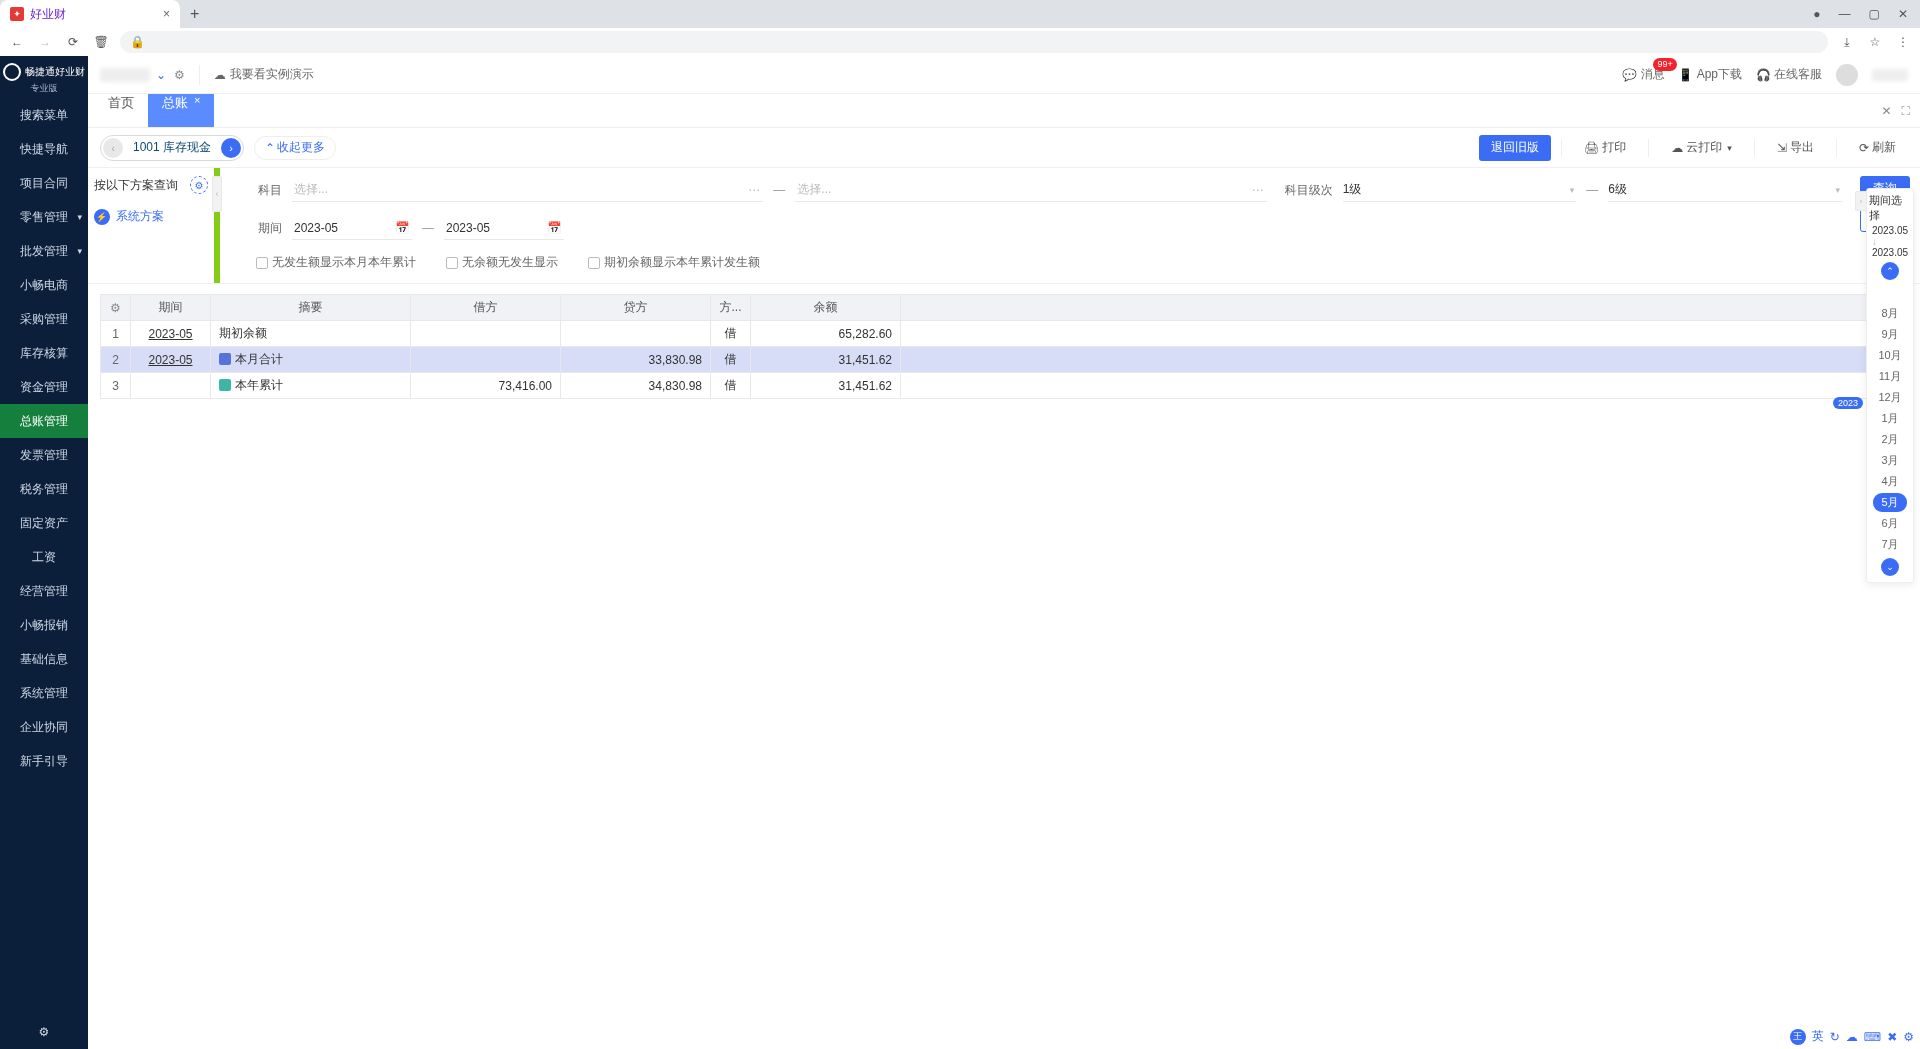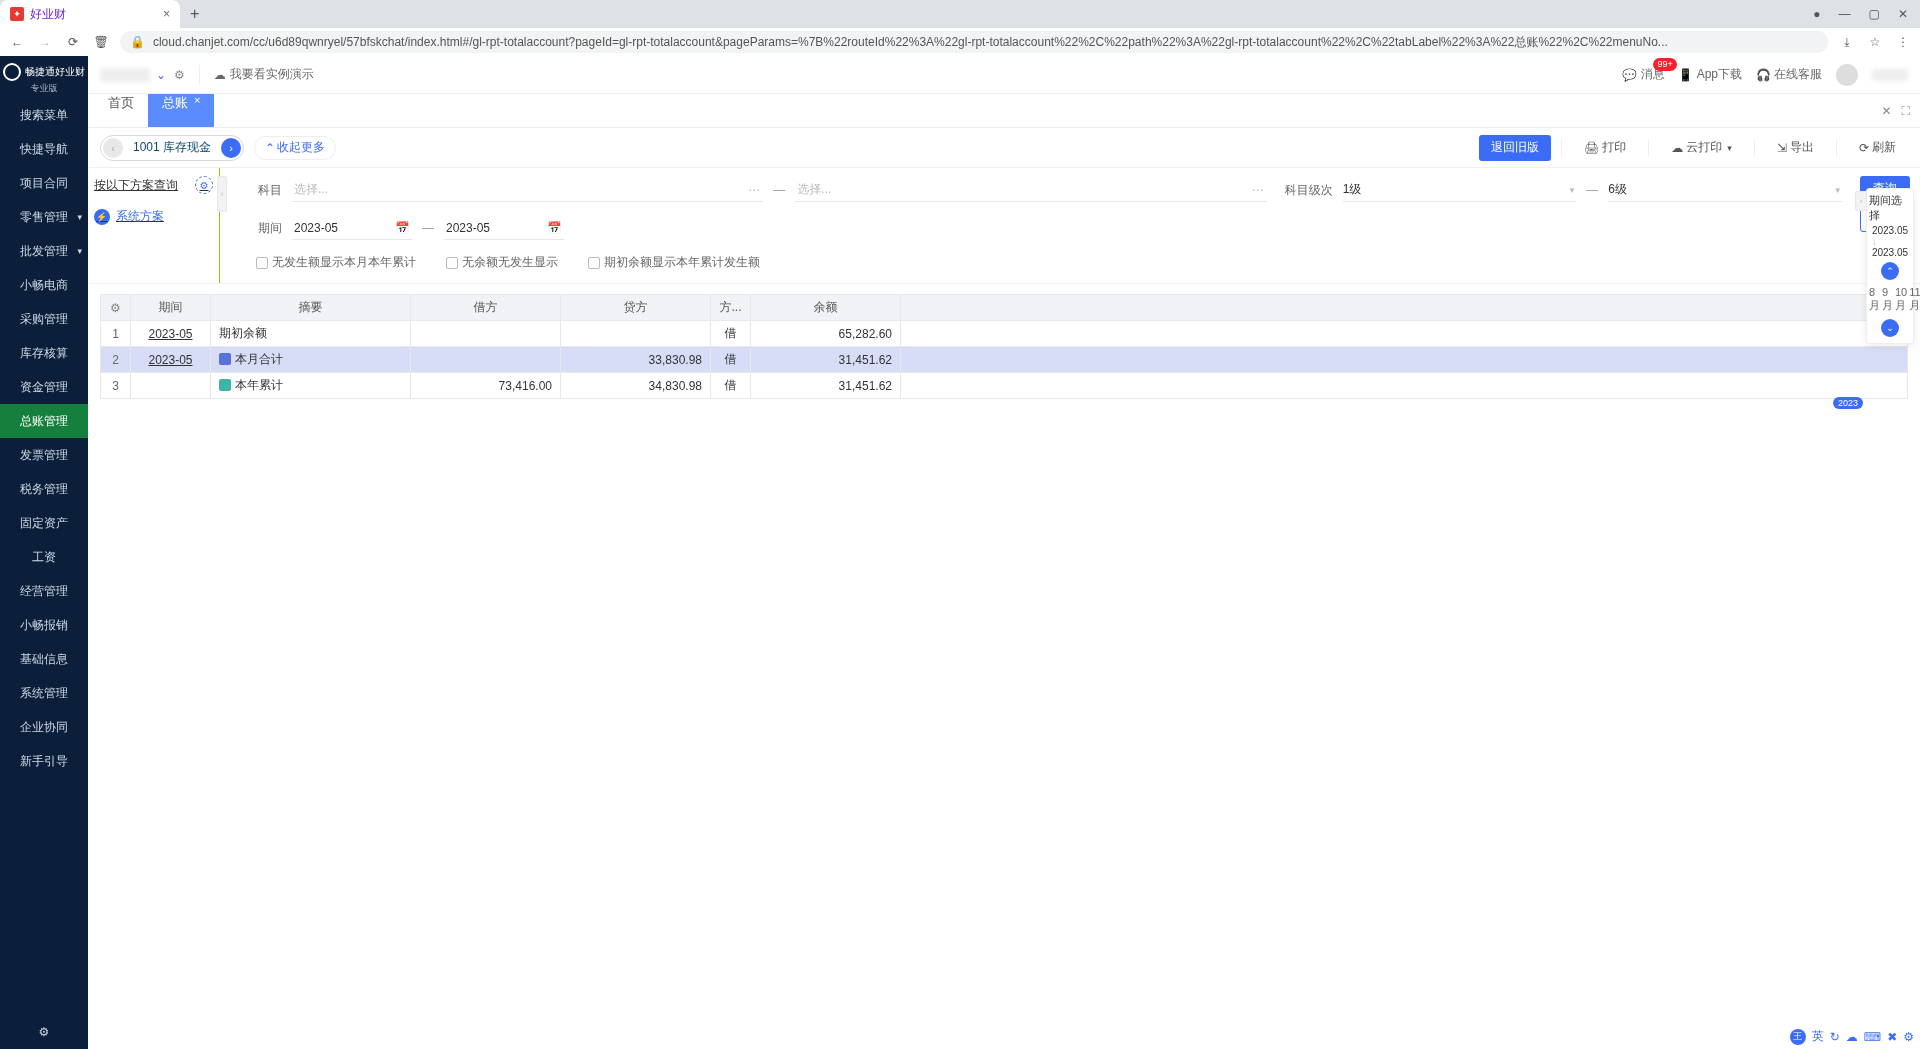--- a/index.html
+++ b/index.html
@@ -66,21 +66,21 @@
 .collapse-link { border: 1px solid #eee; border-radius: 12px; height: 24px; padding: 0 10px; display: flex; align-items: center; color: #3b6cf5; font-size: 12px; gap: 2px; }
 .toolbar-right2 { margin-left: auto; display: flex; align-items: center; gap: 10px; }
 .btn { height: 26px; padding: 0 12px; border-radius: 3px; display: inline-flex; align-items: center; gap: 3px; font-size: 12px; cursor: pointer; }
 .btn.primary { background: #3b6cf5; color: #fff; }
 .btn.ghost { color: #555; }
 .btn.ghost .caret { font-size: 9px; margin-left: 2px; }
 .vsep { width: 1px; height: 18px; background: #eee; }
 
 
 .filter-area { display: flex; border-bottom: 1px solid #f0f0f0; }
-.scheme-panel { width: 132px; padding: 8px 6px; border-right: 1px solid #84cc16; position: relative; text-decoration: underline; }
+.scheme-panel { width: 132px; padding: 8px 6px; border-right: 6px solid #84cc16; position: relative; }
 .scheme-title { font-size: 12px; color: #333; display: flex; align-items: center; gap: 4px; }
 .scheme-title .gear2 { margin-left: auto; width: 18px; height: 18px; border-radius: 50%; border: 1px dashed #3b6cf5; color: #3b6cf5; display: inline-flex; align-items: center; justify-content: center; font-size: 10px; }
 .collapse-handle { position: absolute; right: -8px; top: 8px; width: 10px; height: 36px; background: #f2f2f2; border: 1px solid #e8e8e8; border-radius: 2px; color: #bbb; display: flex; align-items: center; justify-content: center; font-size: 9px; }
 .scheme-item { display: flex; align-items: center; gap: 6px; color: #3b6cf5; font-size: 12px; margin-top: 14px; }
 .scheme-item .dot { width: 16px; height: 16px; border-radius: 50%; background: #3b6cf5; color: #fff; display: inline-flex; align-items: center; justify-content: center; font-size: 9px; }
 
 .filter-form { flex: 1; padding: 10px 18px 12px 30px; display: flex; flex-direction: column; gap: 14px; }
 .frow { display: flex; align-items: center; gap: 10px; }
 .flabel { width: 32px; color: #666; font-size: 12px; text-align: right; }
 .finput { border-bottom: 1px solid #e8e8e8; height: 24px; display: flex; align-items: center; color: #bbb; font-size: 12px; padding: 0 2px; min-width: 280px; position: relative; }
@@ -149,21 +149,20 @@
       <span>✕</span>
     </div>
   </div>
   <div class="browser-toolbar">
     <span class="nav-btn">←</span>
     <span class="nav-btn disabled">→</span>
     <span class="nav-btn">⟳</span>
     <span class="nav-btn">🗑</span>
     <div class="url-bar">
       <span>🔒</span>
-      <span class="url">cloud.chanjet.com/cc/u6d89qwnryel/57bfskchat/index.html#/gl-rpt-totalaccount?pageId=gl-rpt-totalaccount&amp;pageParams=%7B%22routeId%22%3A%22gl-rpt-totalaccount%22%2C%22path%22%3A%22gl-rpt-totalaccount%22%2C%22tabLabel%22%3A%22总账%22%2C%22menuNo...</span>
     </div>
     <span class="nav-btn">⤓</span>
     <span class="nav-btn">☆</span>
     <span class="nav-btn">⋮</span>
   </div>
 </div>
 
 <div class="app">
 
   <div class="sidebar">
@@ -405,21 +404,21 @@
 
   <div class="period-panel">
     <span class="toggle">›</span>
     <span class="title">期间选择</span>
     <div class="range">
       <div>2023.05</div>
       <div class="sep">↓</div>
       <div>2023.05</div>
     </div>
     <span class="nav">⌃</span>
-    <div id="months-host" style="display:flex;align-items:center;gap:2px;width:100%;">
+    <div id="months-host" style="display:flex;flex-direction:column;align-items:center;gap:2px;width:100%;margin-top:20px;">
         <span class="month">8月</span>
         <span class="month">9月</span>
         <span class="month">10月</span>
         <span class="month">11月</span>
         <span class="month">12月</span>
         <span class="month">1月</span>
         <span class="month">2月</span>
         <span class="month">3月</span>
         <span class="month">4月</span>
         <span class="month active">5月</span>

